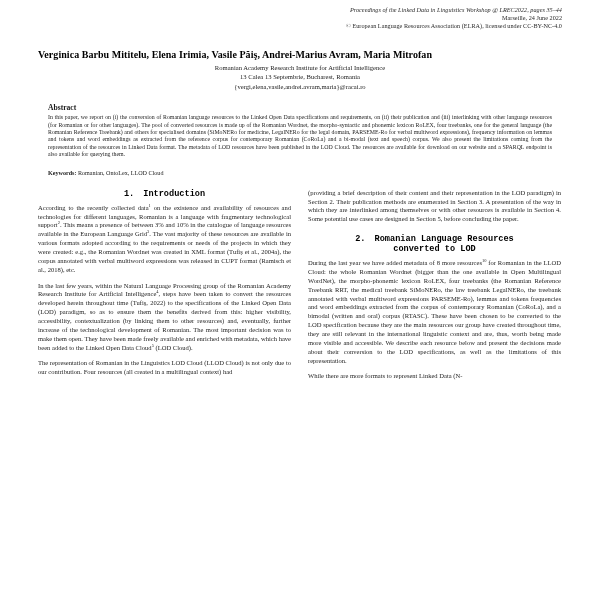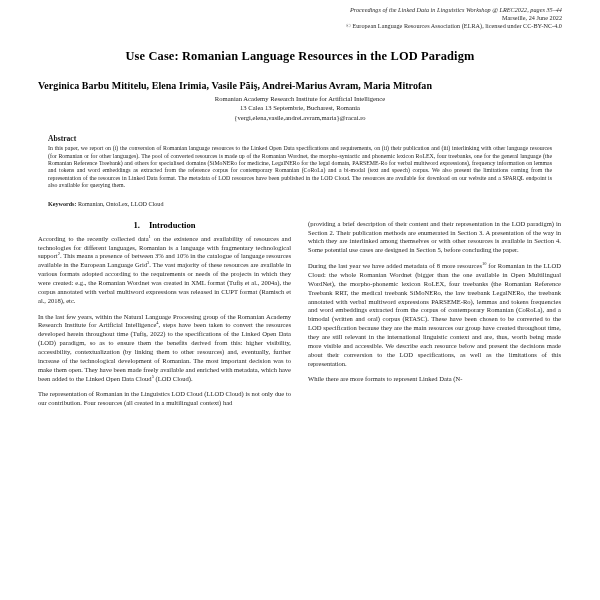--- a/index.html
+++ b/index.html
@@ -95,20 +95,21 @@
   .col {
     width: 253px;
     flex: 0 0 253px;
   }
   .sec-head {
     text-align: center;
     font-size: 8.6px;
     font-weight: bold;
     margin: 0 0 5px 0;
     color: #000;
+    font-family: Liberation Mono, monospace;
   }
   .sec-head .num { margin-right: 9px; }
   .sec-head .l2 { display: block; }
   .para {
     font-size: 6.55px;
     line-height: 1.355;
     text-align: justify;
     text-justify: inter-word;
     margin: 0 0 7px 0;
     color: #1e1e1e;
@@ -126,21 +127,20 @@
 <body>
 
 <div class="page">
 
   <div class="pub-header">
     <span class="line italic">Proceedings of the Linked Data in Linguistics Workshop @ LREC2022, pages 35–44</span>
     <span class="line">Marseille, 24 June 2022</span>
     <span class="line">© European Language Resources Association (ELRA), licensed under CC-BY-NC-4.0</span>
   </div>
 
-  <h1 class="title">Use Case: Romanian Language Resources in the LOD Paradigm</h1>
   <div class="authors">Verginica Barbu Mititelu, Elena Irimia, Vasile Păiş, Andrei-Marius Avram, Maria Mitrofan</div>
   <div class="affiliation">Romanian Academy Research Institute for Artificial Intelligence</div>
   <div class="address">13 Calea 13 Septembrie, Bucharest, Romania</div>
   <div class="email">{vergi,elena,vasile,andrei.avram,maria}@racai.ro</div>
 
   <div class="abstract-wrap">
     <div class="abstract-head">Abstract</div>
     <div class="abstract-body">In this paper, we report on (i) the conversion of Romanian language resources to the Linked Open Data specifications and requirements, on (ii) their publication and (iii) interlinking with other language resources (for Romanian or for other languages). The pool of converted resources is made up of the Romanian Wordnet, the morpho-syntactic and phonemic lexicon RoLEX, four treebanks, one for the general language (the Romanian Reference Treebank) and others for specialised domains (SiMoNERo for medicine, LegalNERo for the legal domain, PARSEME-Ro for verbal multiword expressions), frequency information on lemmas and tokens and word embeddings as extracted from the reference corpus for contemporary Romanian (CoRoLa) and a bi-modal (text and speech) corpus. We also present the limitations coming from the representation of the resources in Linked Data format. The metadata of LOD resources have been published in the LOD Cloud. The resources are available for download on our website and a SPARQL endpoint is also available for querying them.</div>
   </div>
 
@@ -164,20 +164,24 @@
       </p>
 
       <p class="para">
         <span>The representation of Romanian in the Linguistics LOD Cloud (LLOD Cloud) is not only due to our contribution. Four resources (all created in a multilingual context) had</span>
       </p>
     </div>
 
     <div class="col">
       <p class="para">(providing a brief description of their content and their representation in the LOD paradigm) in Section 2. Their publication methods are enumerated in Section 3. A presentation of the way in which they are interlinked among themselves or with other resources is available in Section 4. Some potential use cases are designed in Section 5, before concluding the paper.</p>
 
+      <div class="sec-head sec-head-2">
+        <span class="num">2.</span><span>Romanian Language Resources</span>
+        <span class="l2">converted to LOD</span>
+      </div>
 
       <p class="para">
         <span>During the last year we have added metadata of 8 more resources</span><sup>10</sup><span> for Romanian in the LLOD Cloud: the whole Romanian Wordnet (bigger than the one available in Open Multilingual WordNet), the morpho-phonemic lexicon RoLEX, four treebanks (the Romanian Reference Treebank RRT, the medical treebank SiMoNERo, the law treebank LegalNERo, the treebank annotated with verbal multiword expressions PARSEME-Ro), lemmas and tokens frequencies and word embeddings extracted from the corpus of contemporary Romanian (CoRoLa), and a bimodal (written and oral) corpus (RTASC). These have been chosen to be converted to the LOD specification because they are the main resources our group have created throughout time, they are still relevant in the international linguistic context and are, thus, worth being made more visible and accessible. We describe each resource below and present the decisions made about their conversion to the LOD specifications, as well as the limitations of this representation.</span>
       </p>
 
       <p class="para">While there are more formats to represent Linked Data (N-</p>
     </div>
 
   </div>
 </div>

